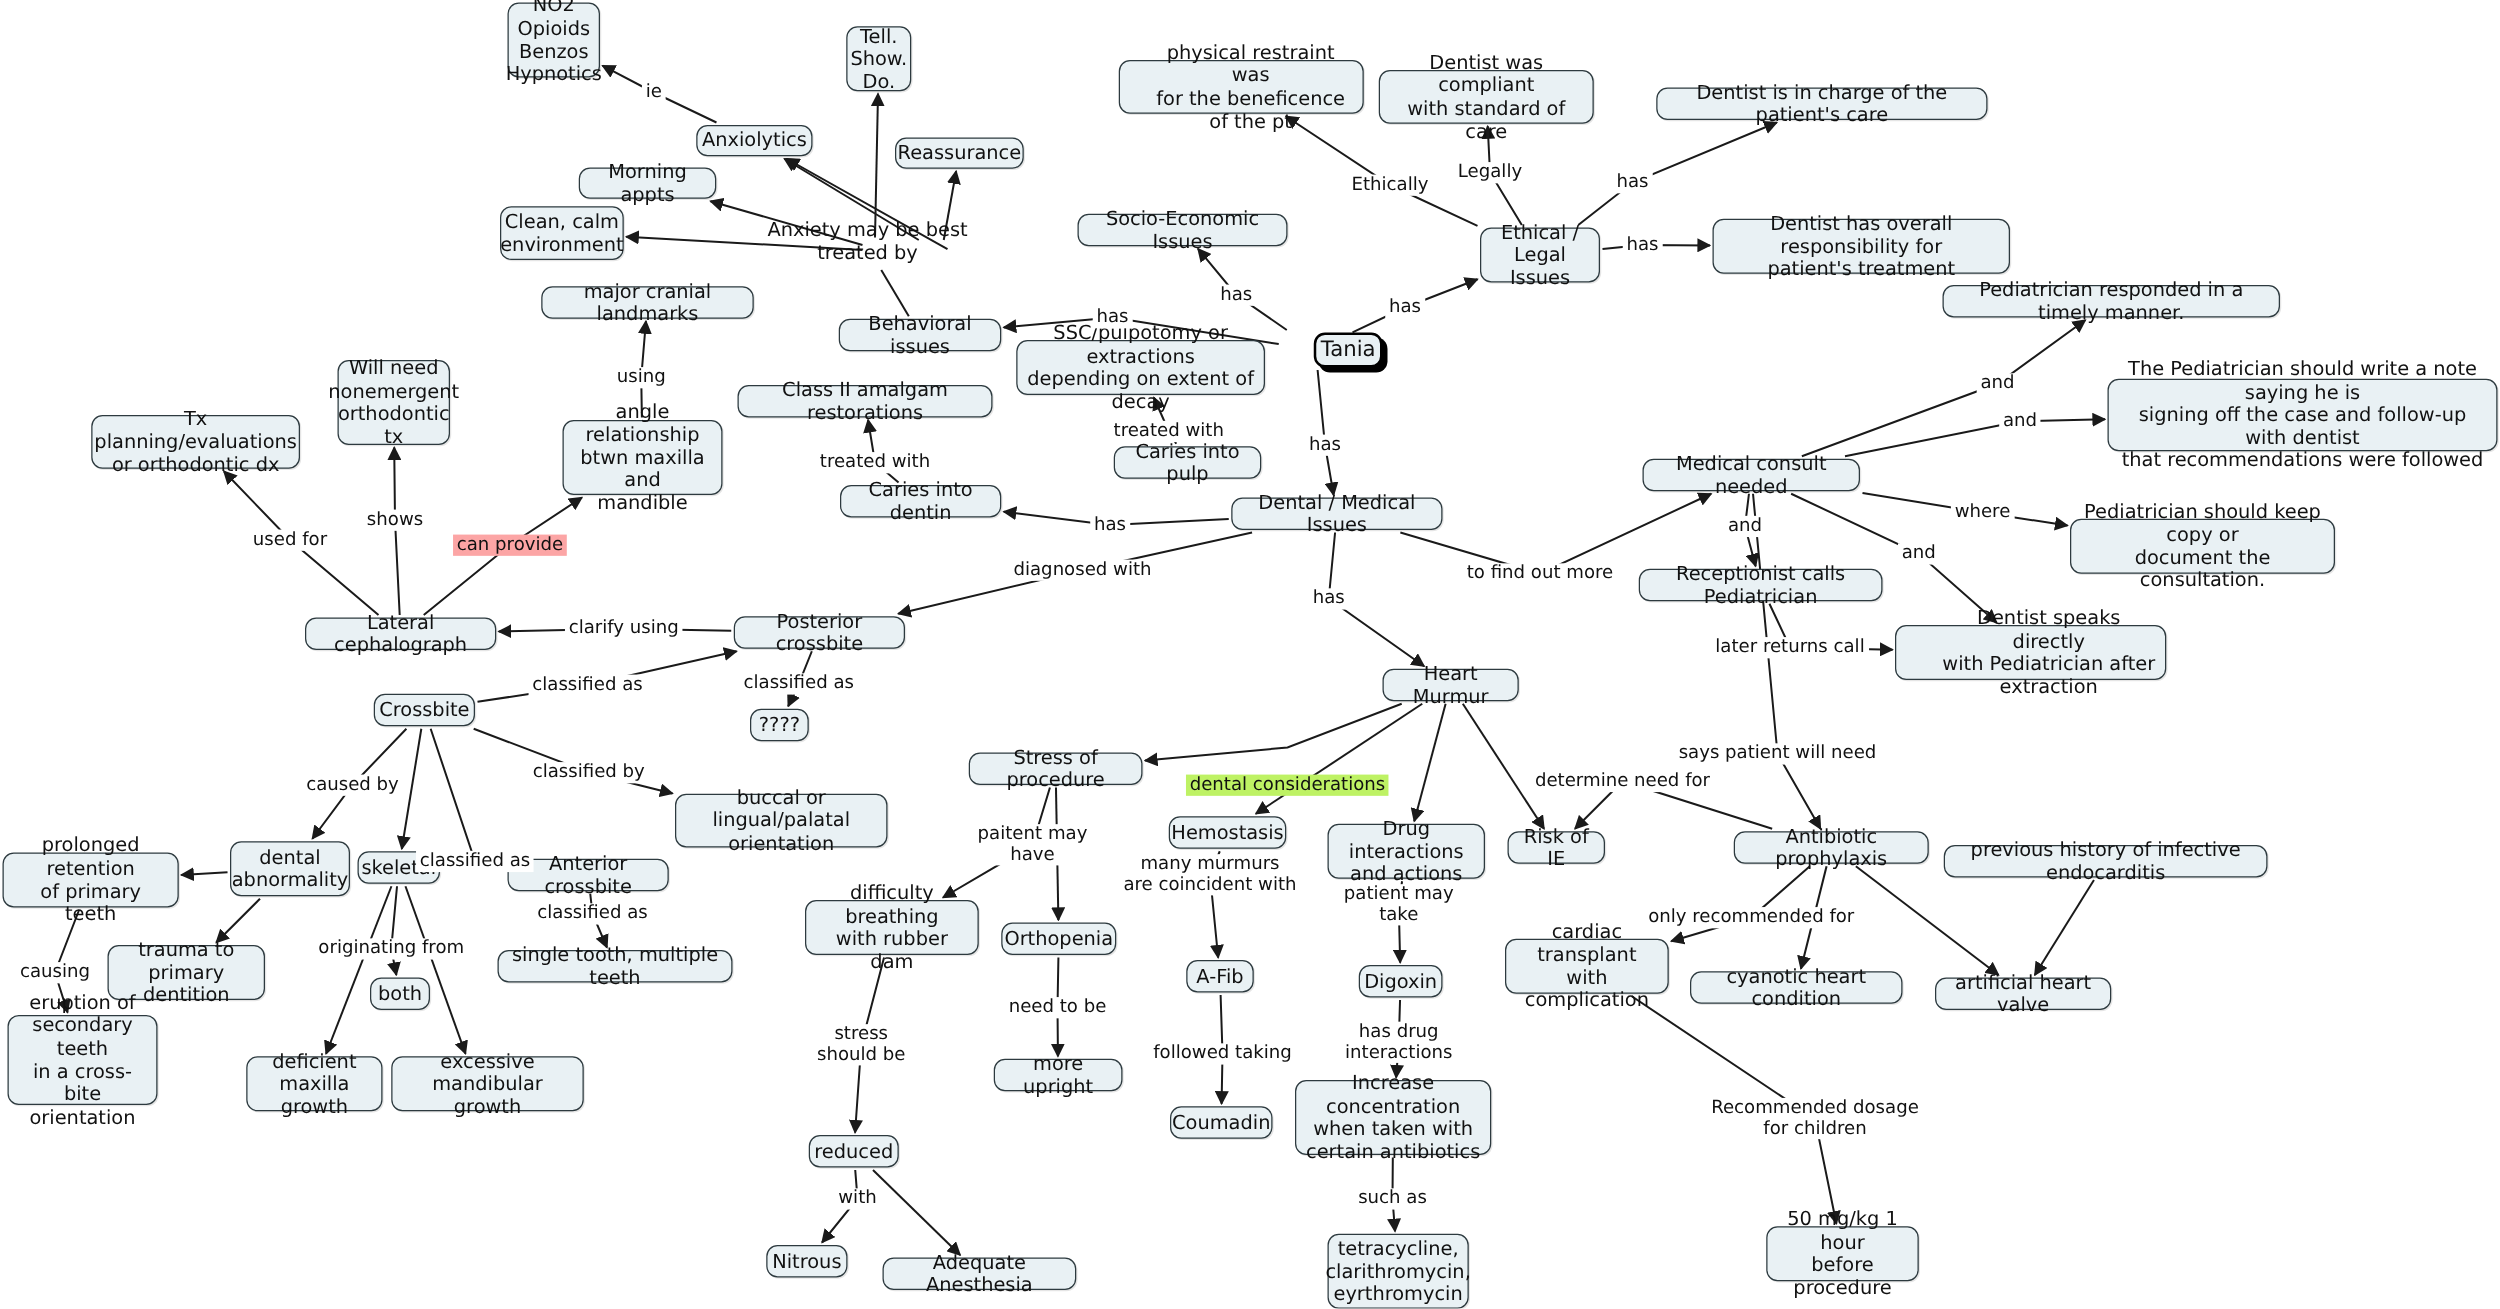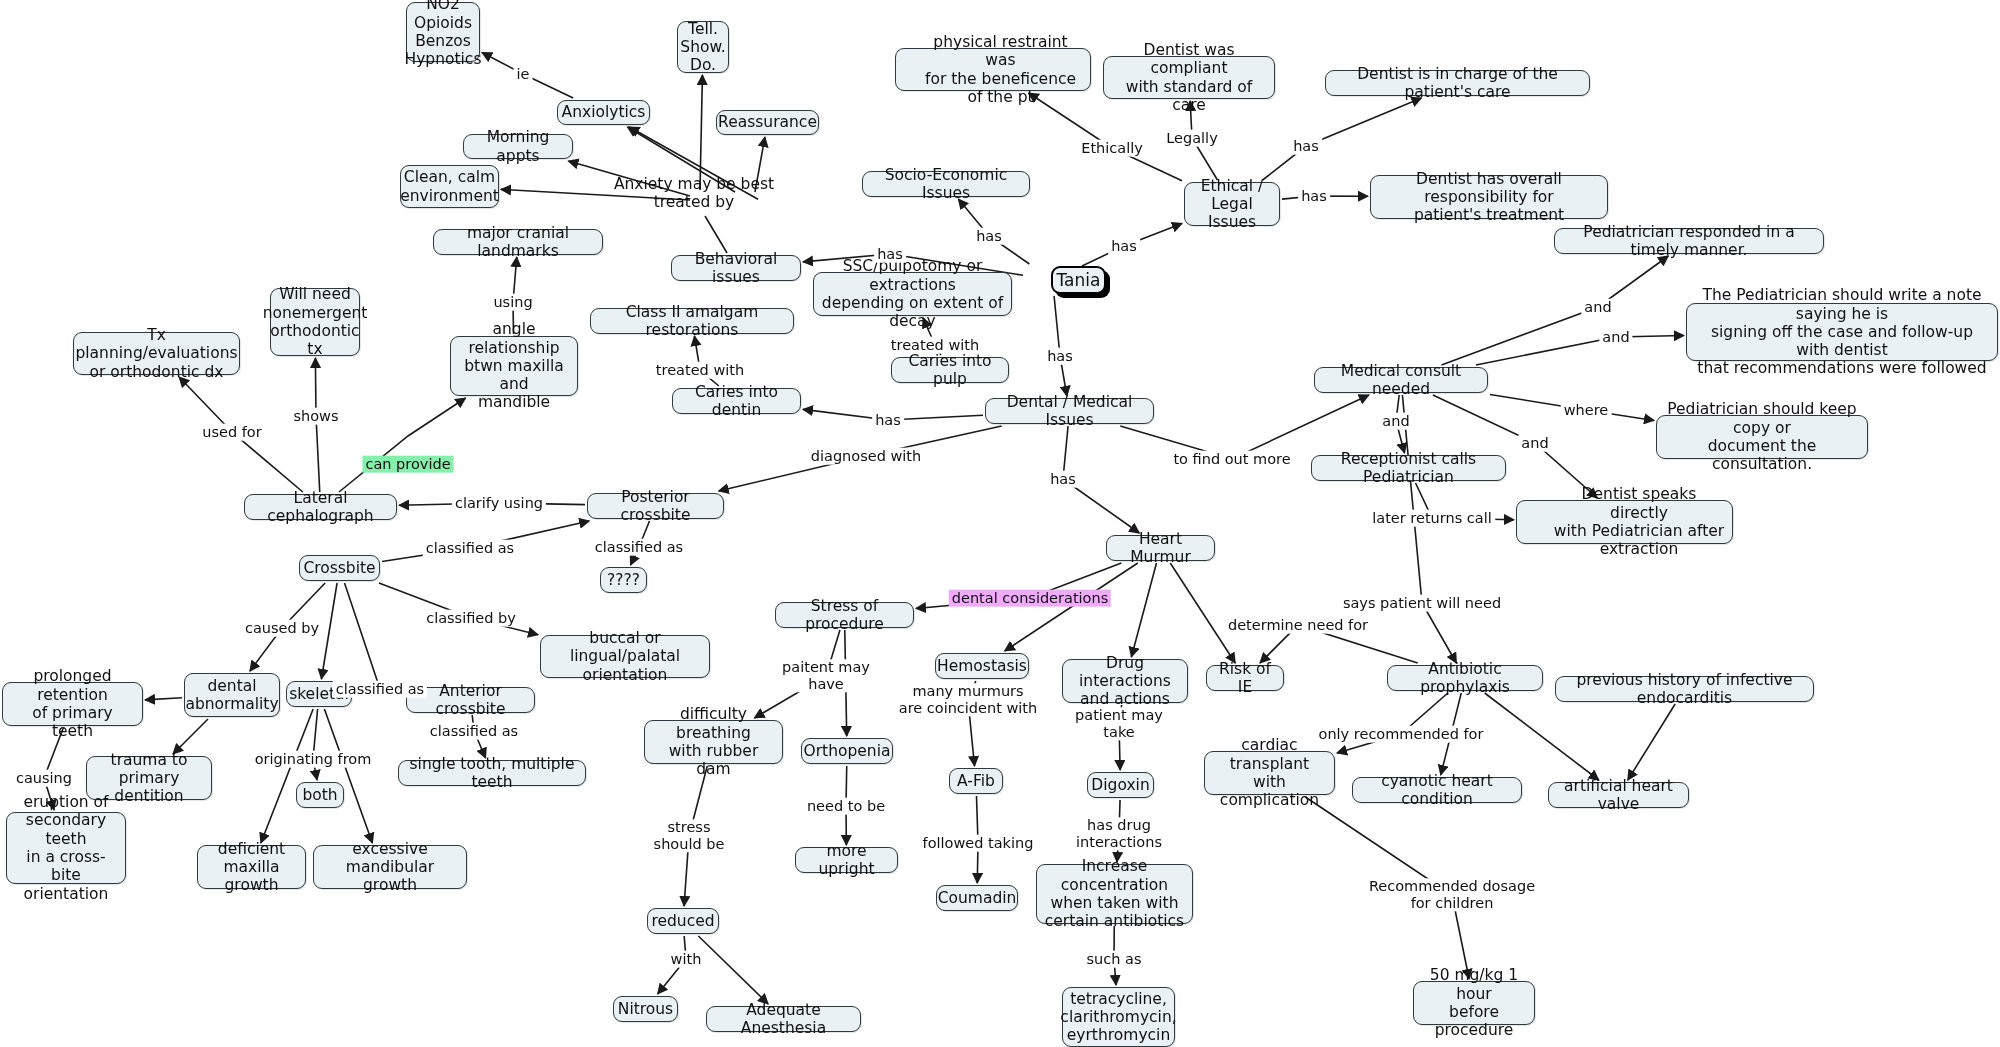--- a/index.html
+++ b/index.html
@@ -263,30 +263,30 @@
       <div class="elabel" style="left: 1060px; top: 356px; background: rgb(255, 255, 255); padding: 0px 3px;">has</div>
       <div class="elabel" style="left: 935px; top: 345px; background: rgb(255, 255, 255); padding: 0px 3px;">treated with</div>
       <div class="elabel" style="left: 700px; top: 370px; background: rgb(255, 255, 255); padding: 0px 3px;">treated with</div>
       <div class="elabel" style="left: 888px; top: 420px; background: rgb(255, 255, 255); padding: 0px 3px;">has</div>
       <div class="elabel" style="left: 866px; top: 456px; background: rgb(255, 255, 255); padding: 0px 3px;">diagnosed with</div>
       <div class="elabel" style="left: 1063px; top: 479px; background: rgb(255, 255, 255); padding: 0px 3px;">has</div>
       <div class="elabel" style="left: 499px; top: 503px; background: rgb(255, 255, 255); padding: 0px 3px;">clarify using</div>
       <div class="elabel" style="left: 639px; top: 547px; background: rgb(255, 255, 255); padding: 0px 3px;">classified as</div>
       <div class="elabel" style="left: 232px; top: 432px; background: rgb(255, 255, 255); padding: 0px 3px;">used for</div>
       <div class="elabel" style="left: 316px; top: 416px; background: rgb(255, 255, 255); padding: 0px 3px;">shows</div>
-      <div class="elabel" style="left: 408px; top: 436px; background: #86efac; padding: 0px 3px; margin-top: 28px;">can provide</div>
+      <div class="elabel" style="left: 408px; top: 436px; background: #fca5a5; padding: 0px 3px;">can provide</div>
       <div class="elabel" style="left: 513px; top: 302px; background: rgb(255, 255, 255); padding: 0px 3px;">using</div>
       <div class="elabel" style="left: 470px; top: 548px; background: rgb(255, 255, 255); padding: 0px 3px;">classified as</div>
       <div class="elabel" style="left: 282px; top: 628px; background: rgb(255, 255, 255); padding: 0px 3px;">caused by</div>
       <div class="elabel" style="left: 380px; top: 689px; background: rgb(255, 255, 255); padding: 0px 3px;">classified as</div>
       <div class="elabel" style="left: 471px; top: 618px; background: rgb(255, 255, 255); padding: 0px 3px;">classified by</div>
       <div class="elabel" style="left: 44px; top: 778px; background: rgb(255, 255, 255); padding: 0px 3px;">causing</div>
       <div class="elabel" style="left: 313px; top: 759px; background: rgb(255, 255, 255); padding: 0px 3px;">originating from</div>
       <div class="elabel" style="left: 474px; top: 731px; background: rgb(255, 255, 255); padding: 0px 3px;">classified as</div>
-      <div class="elabel" style="left: 1030px; top: 598px; background: #f0abfc; padding: 0px 3px;">dental considerations</div>
+      <div class="elabel" style="left: 1030px; top: 628px; background: #bef264; padding: 0px 3px;">dental considerations</div>
       <div class="elabel" style="left: 1298px; top: 625px; background: rgb(255, 255, 255); padding: 0px 3px;">determine need for</div>
       <div class="elabel" style="left: 1422px; top: 603px; background: rgb(255, 255, 255); padding: 0px 3px;">says patient will need</div>
       <div class="elabel" style="left: 1232px; top: 459px; background: rgb(255, 255, 255); padding: 0px 3px;">to find out more</div>
       <div class="elabel" style="left: 1598px; top: 307px; background: rgb(255, 255, 255); padding: 0px 3px;">and</div>
       <div class="elabel" style="left: 1616px; top: 337px; background: rgb(255, 255, 255); padding: 0px 3px;">and</div>
       <div class="elabel" style="left: 1586px; top: 410px; background: rgb(255, 255, 255); padding: 0px 3px;">where</div>
       <div class="elabel" style="left: 1396px; top: 421px; background: rgb(255, 255, 255); padding: 0px 3px;">and</div>
       <div class="elabel" style="left: 1535px; top: 443px; background: rgb(255, 255, 255); padding: 0px 3px;">and</div>
       <div class="elabel" style="left: 1432px; top: 518px; background: rgb(255, 255, 255); padding: 0px 3px;">later returns call</div>
       <div class="elabel" style="left: 826px; top: 676px; background: rgb(255, 255, 255); padding: 0px 3px;">paitent may

